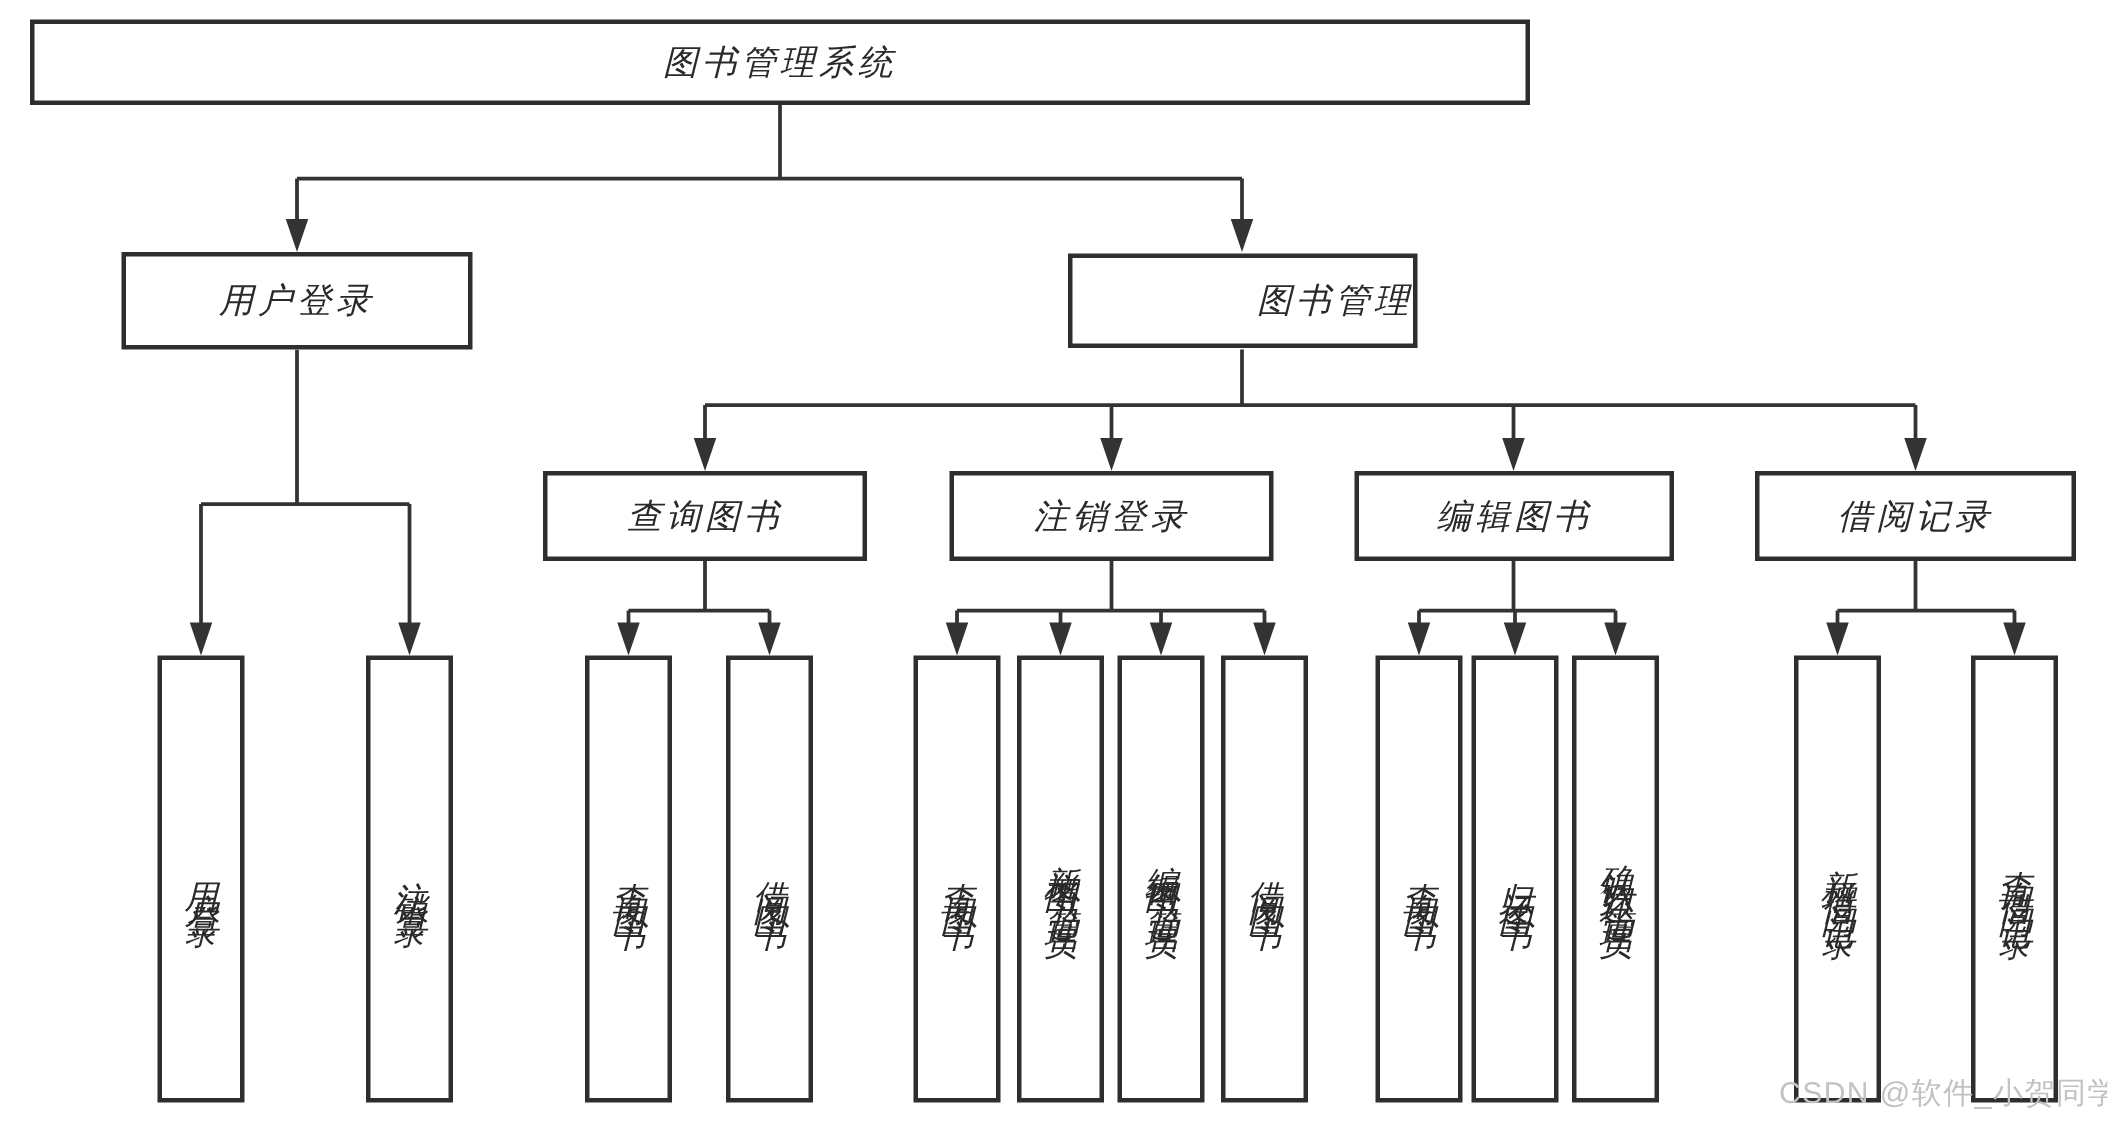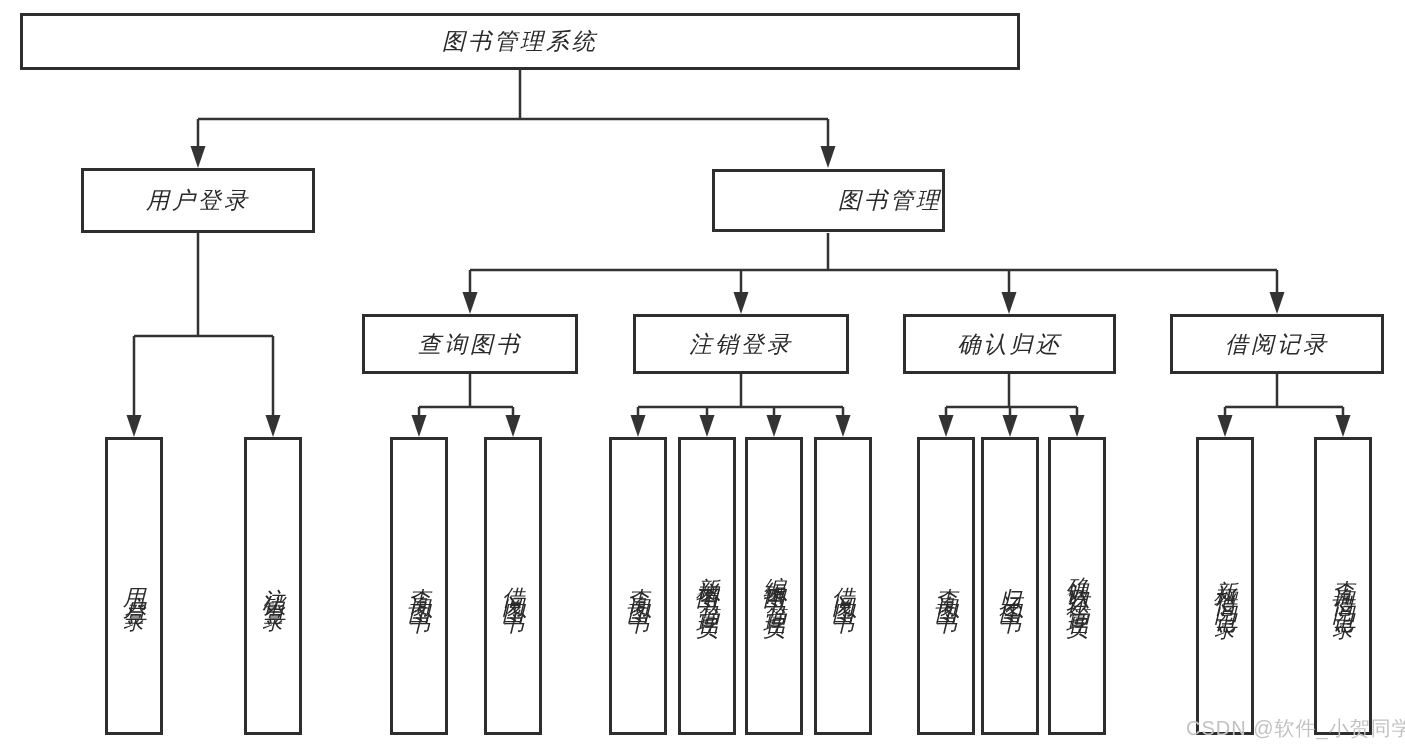--- a/index.html
+++ b/index.html
@@ -102,21 +102,21 @@
     <span>图书管理</span>
   </div>
 
   <div class="node" style="left:362px; top:314px; width:216px; height:60px;">
     <span>查询图书</span>
   </div>
   <div class="node" style="left:633px; top:314px; width:216px; height:60px;">
     <span>注销登录</span>
   </div>
   <div class="node" style="left:903px; top:314px; width:213px; height:60px;">
-    <span>确认归还</span>
+    <span>编辑图书</span>
   </div>
   <div class="node" style="left:1170px; top:314px; width:214px; height:60px;">
     <span>借阅记录</span>
   </div>
 
   <div class="leaf" style="left:105px;">
     <span>用户登录</span>
   </div>
   <div class="leaf" style="left:244px;">
     <span>注销登录</span>

